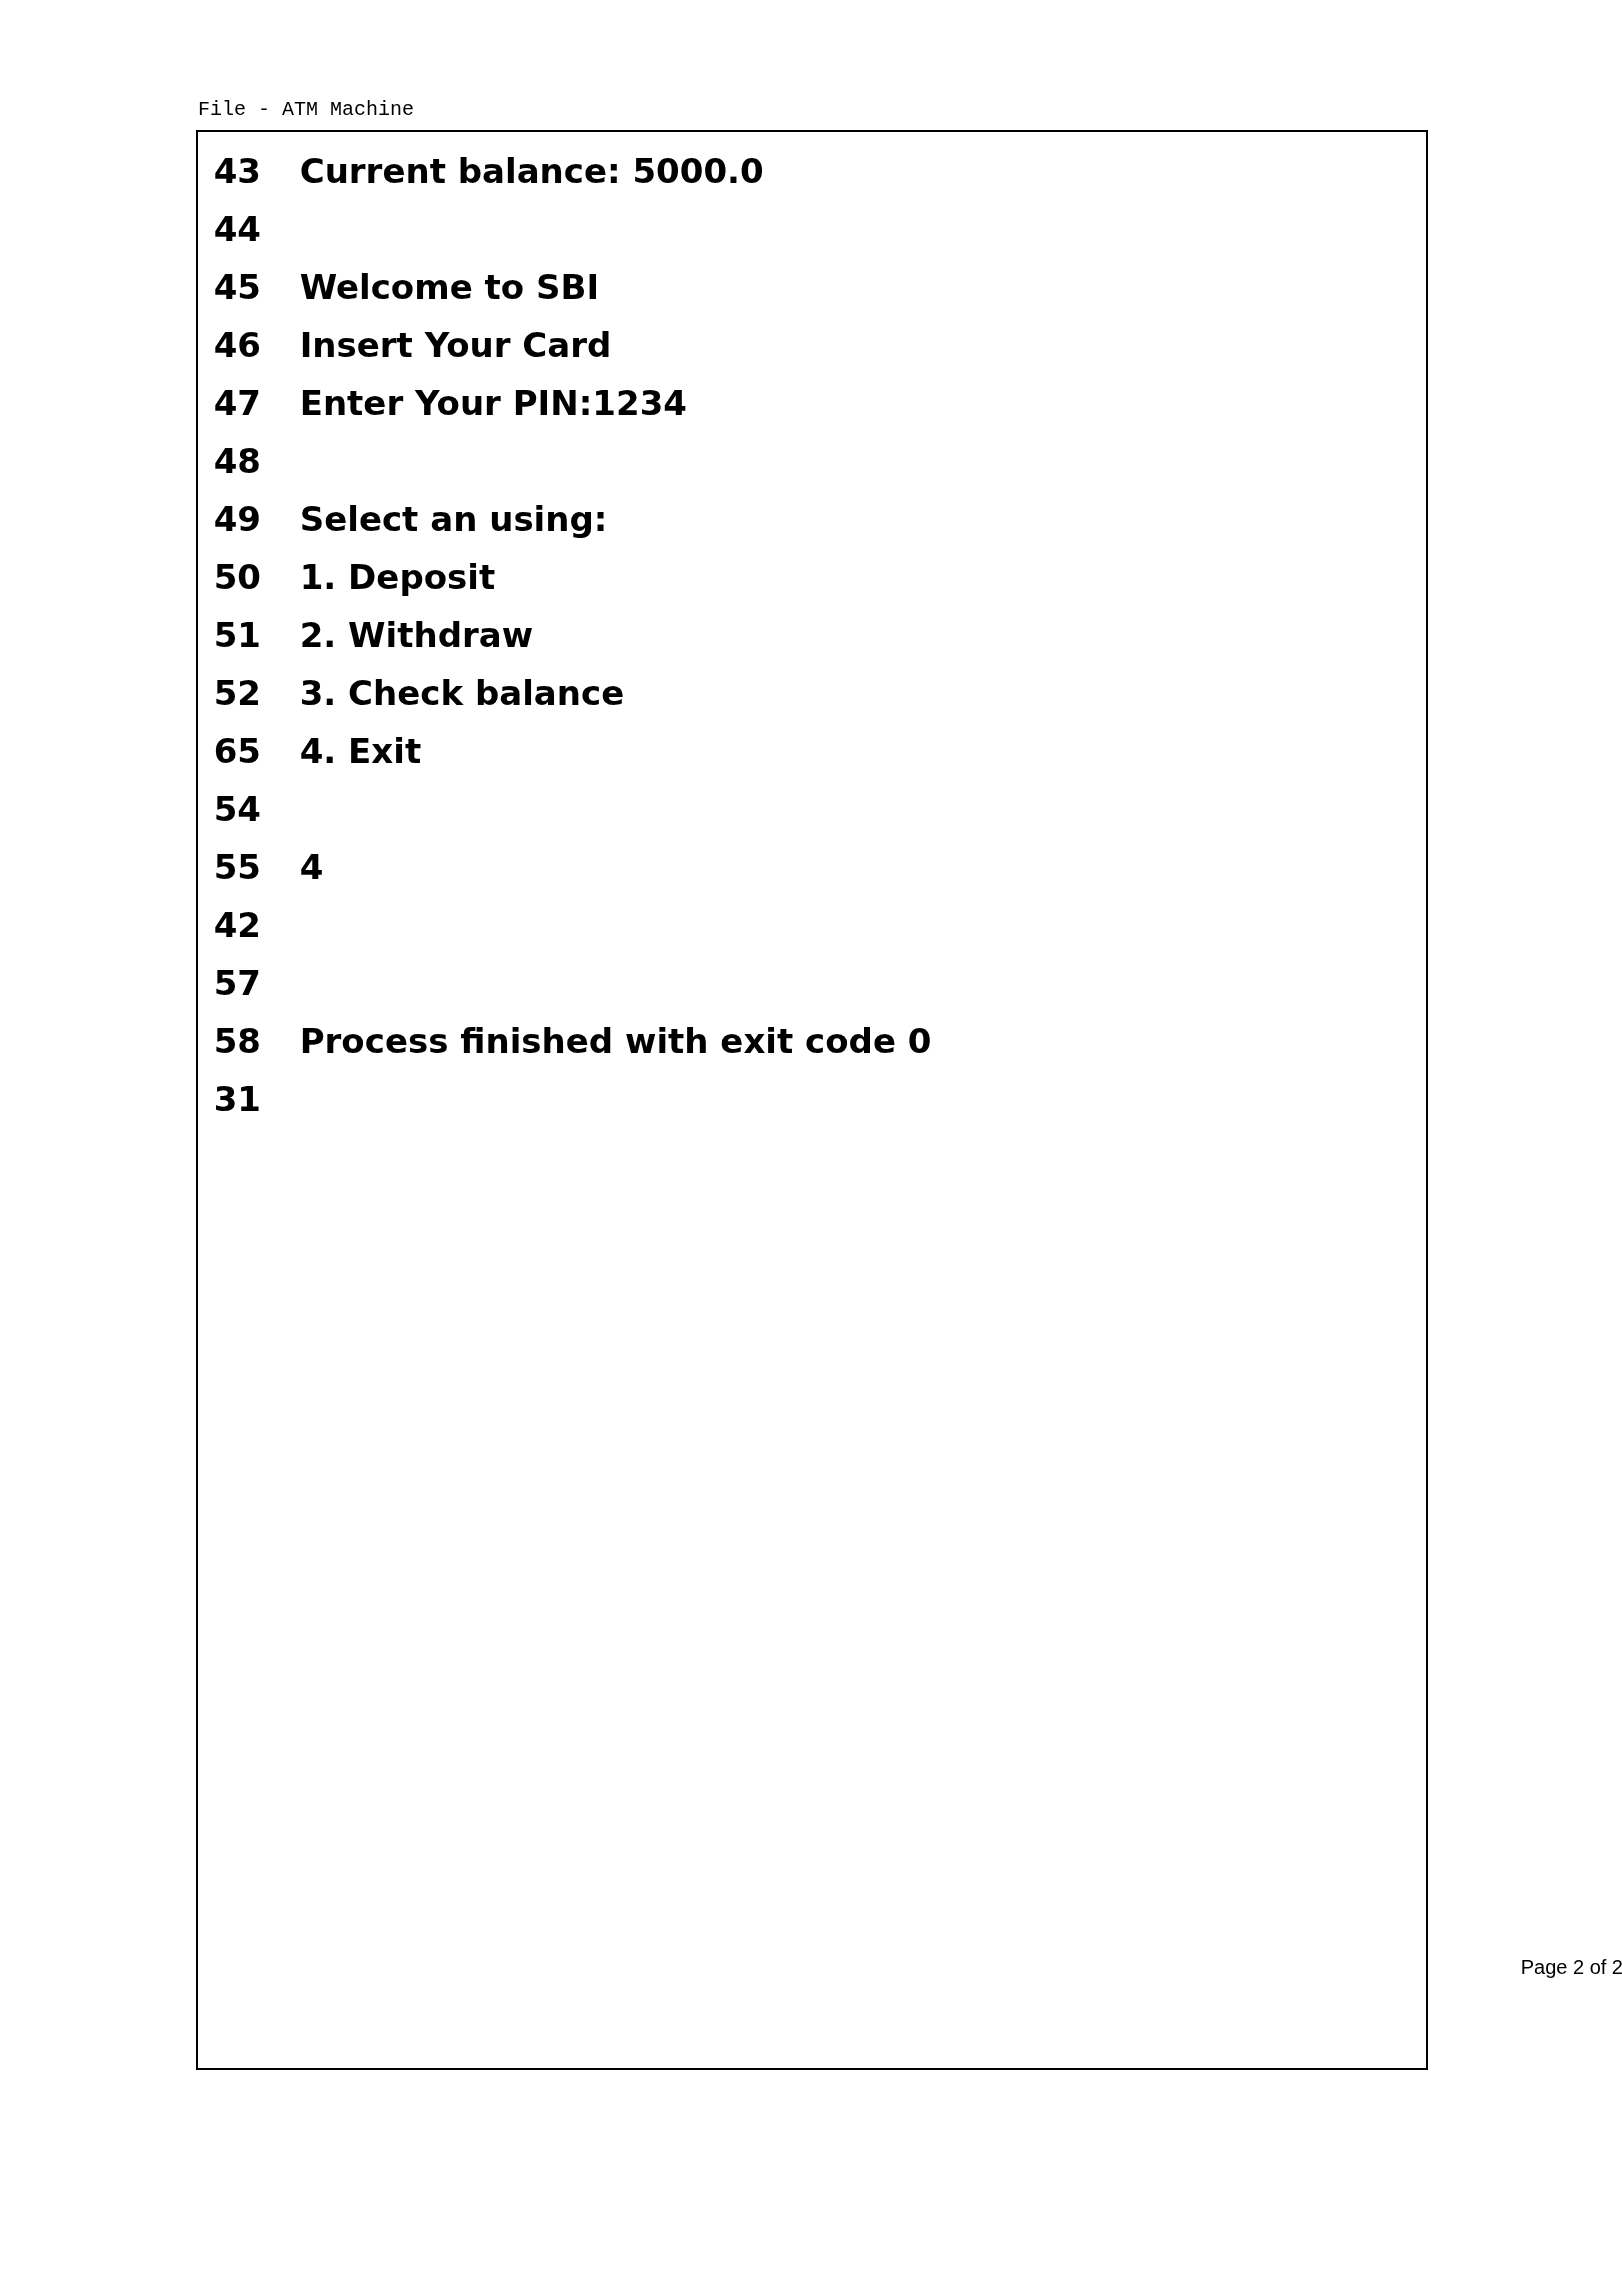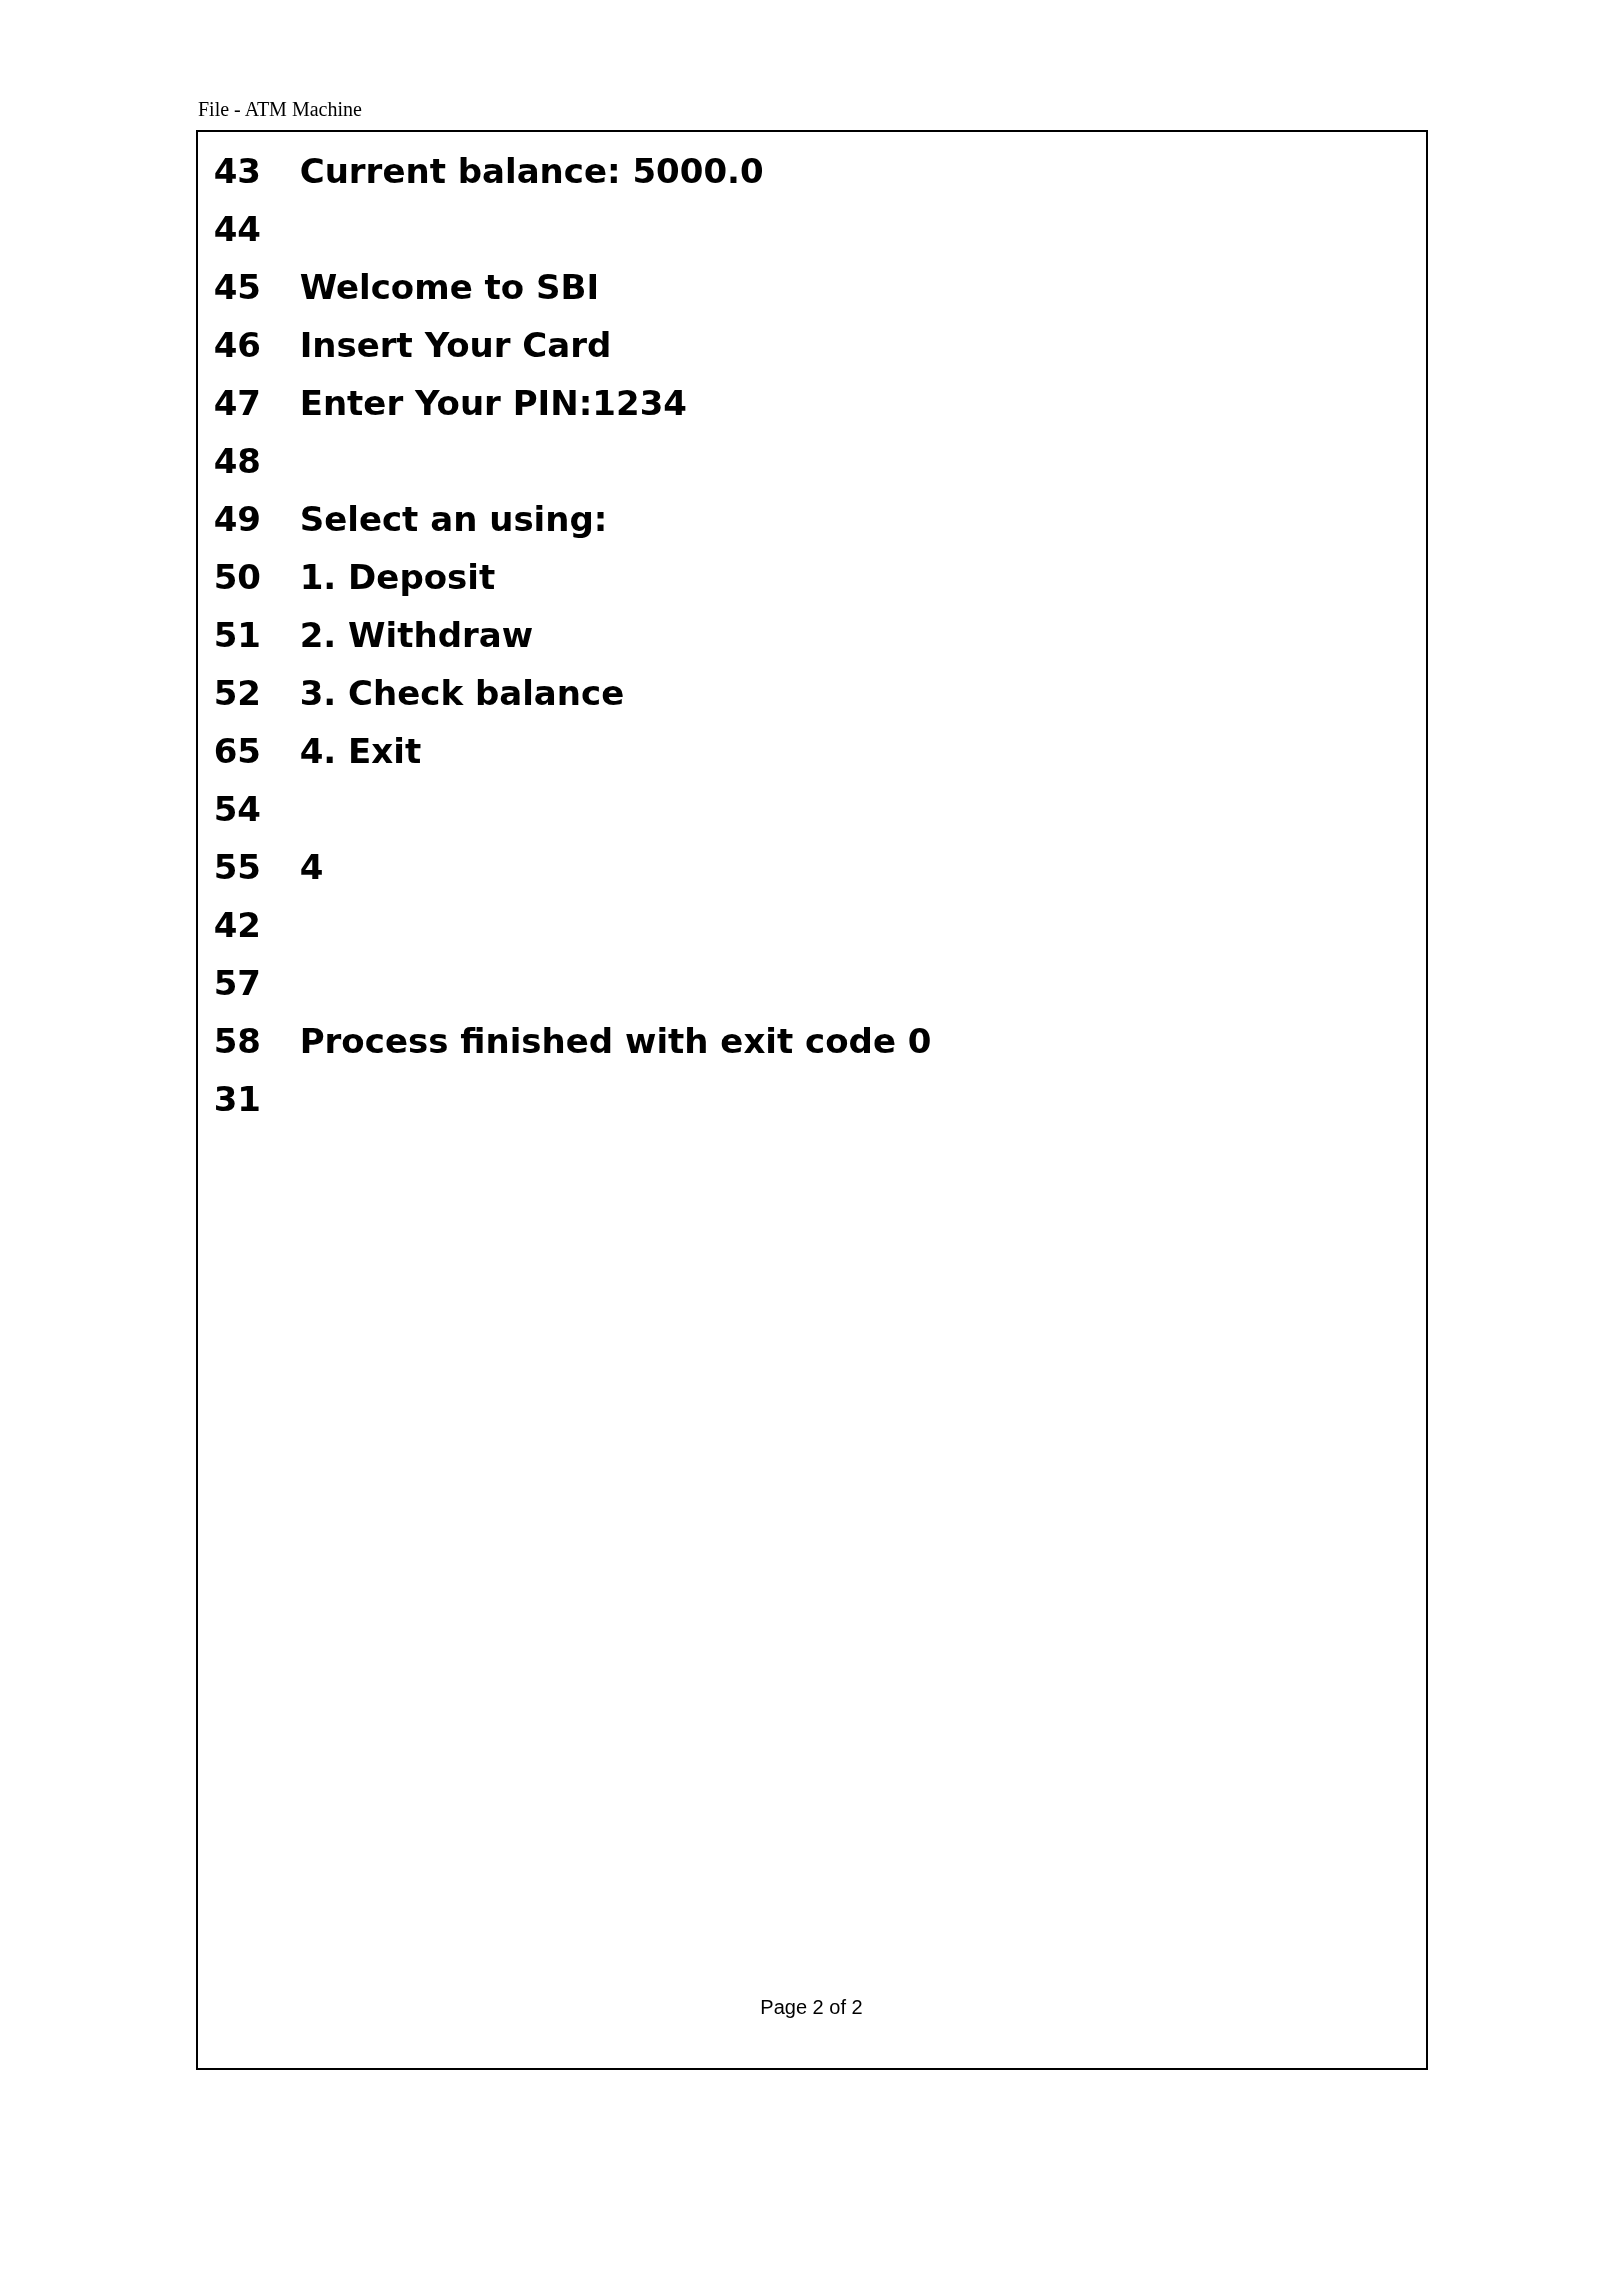--- a/index.html
+++ b/index.html
@@ -1,37 +1,37 @@
 <!DOCTYPE html>
 <html style="font-size:10.5px"><head>
   <meta charset="utf-8">
   <style>
     html, body { margin: 0; padding: 0; background: #ffffff; }
     body { width: 1623px; height: 2295px; position: relative; overflow: hidden; color: #000; }
     .doc-header {
       position: absolute; left: 198px; top: 98px;
-      font-family: Liberation Serif, serif; font-size: 20px; line-height: 23.6px;
+      font-family: Liberation Mono, monospace; font-size: 20px; line-height: 23.6px;
       color: #000;
     }
     .frame {
       position: absolute; left: 196px; top: 130px;
       width: 1228px; height: 1936px;
       border: 2.6px solid #000;
       box-sizing: content-box;
     }
     .lines {
       position: absolute; left: 15.7px; top: 2.6px;
       font-family: "DejaVu Sans", sans-serif; font-weight: bold;
       font-size: 34px; line-height: 43px;
     }
     .line { display: flex; height: 43px; white-space: pre; margin-top: 15px; }
     .ln { width: 86px; flex: none; }
     .txt { flex: none; }
     .footer {
-      position: absolute; left: 0; width: 1623px; top: 1996px; text-align: center;
+      position: absolute; left: 0; width: 1623px; top: 1956px; text-align: right;
       font-family: "Liberation Sans", sans-serif; font-size: 20px; line-height: 23.6px;
     }
   </style>
 </head>
 <body>
 
 <div class="doc-header">File - ATM Machine</div>
 
 <div class="frame">
   <div class="lines">

